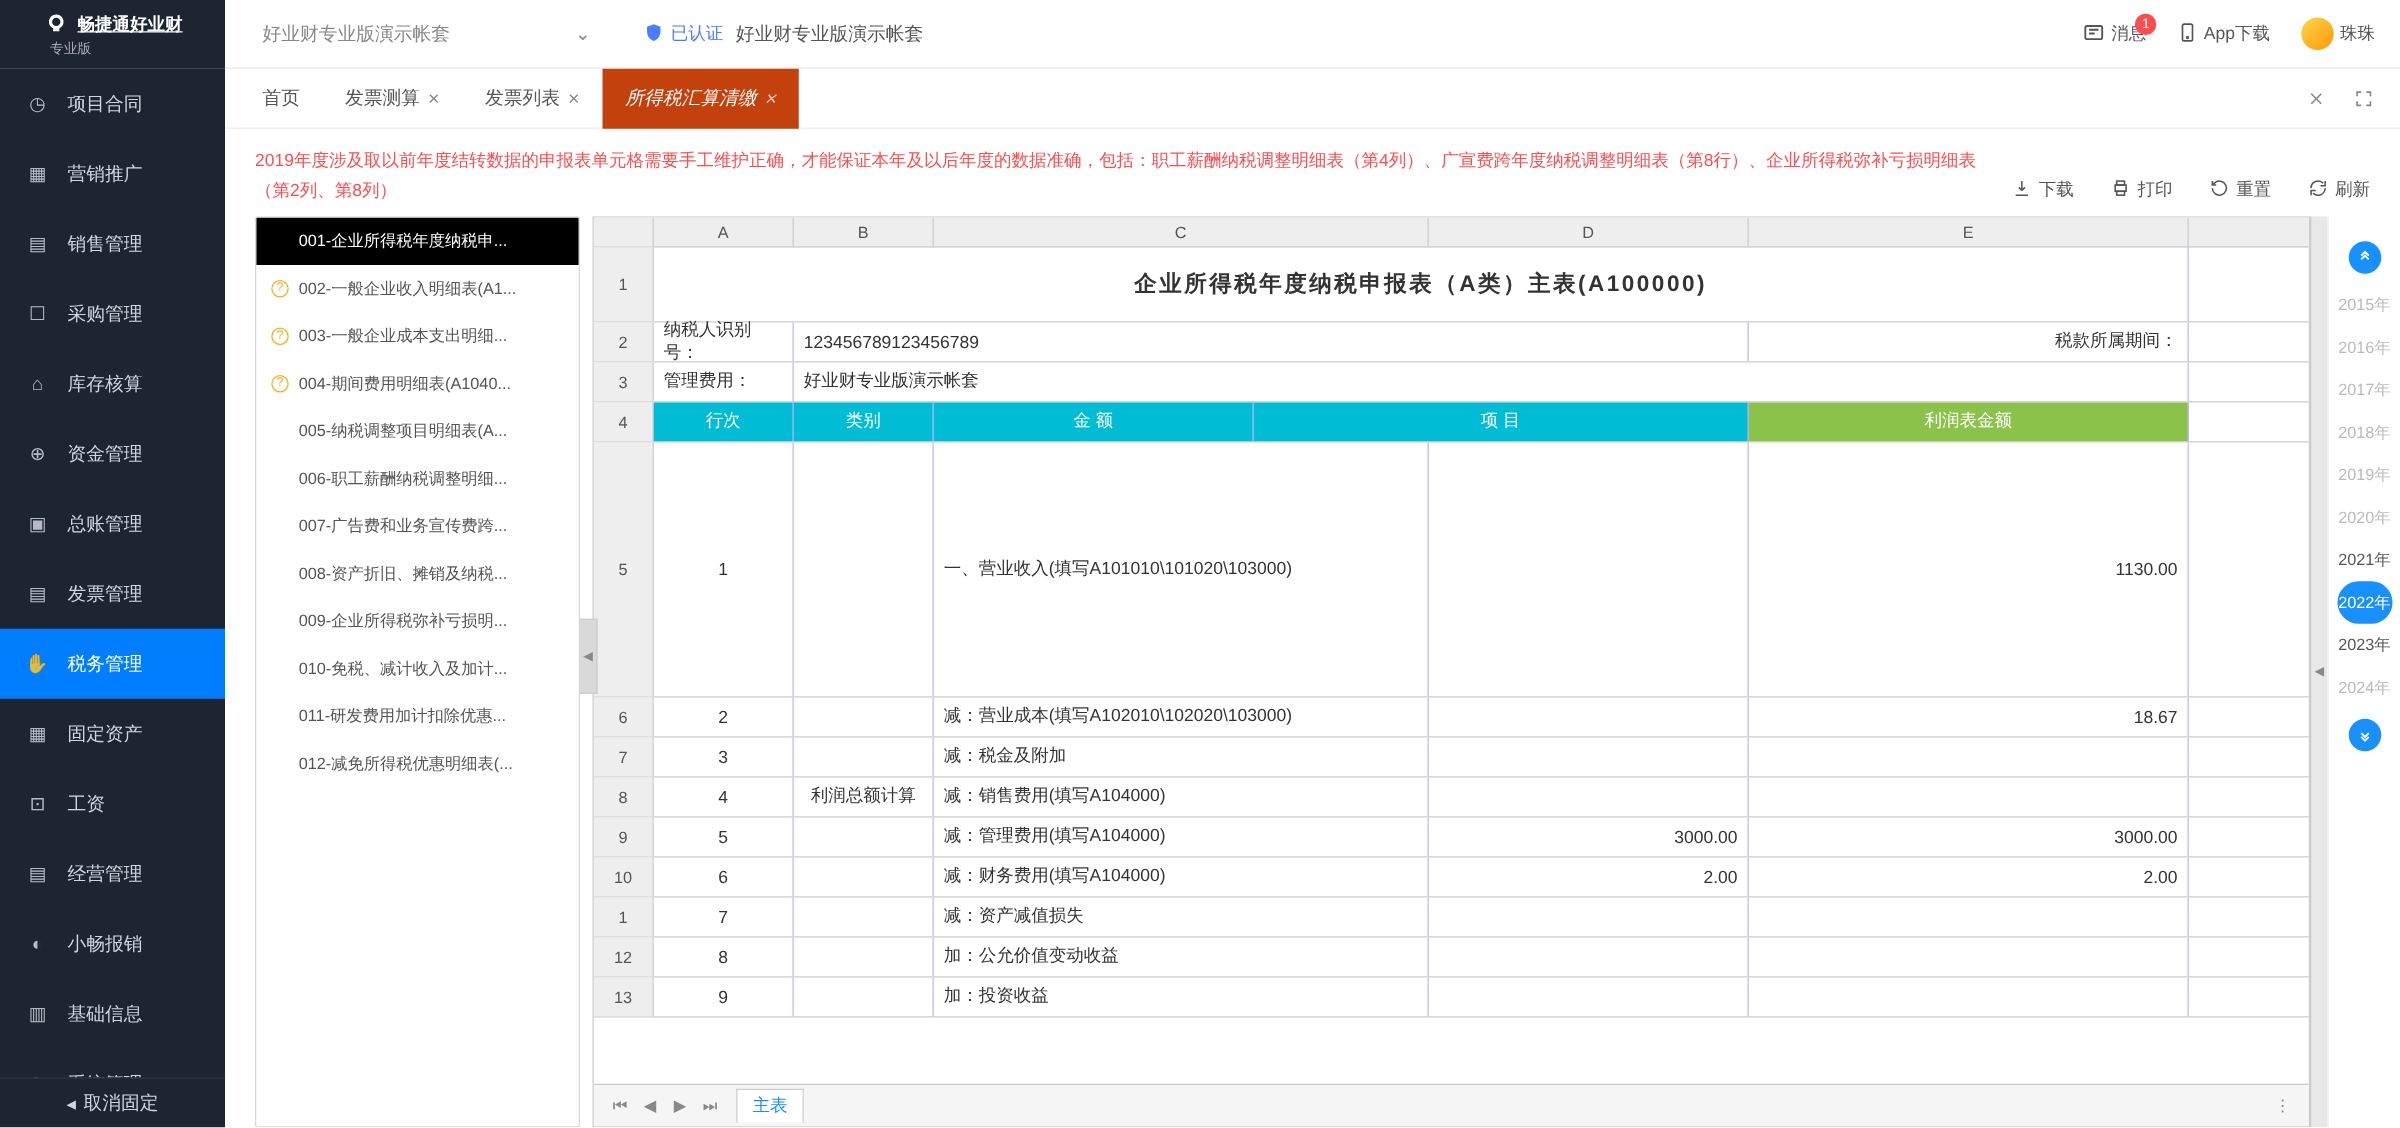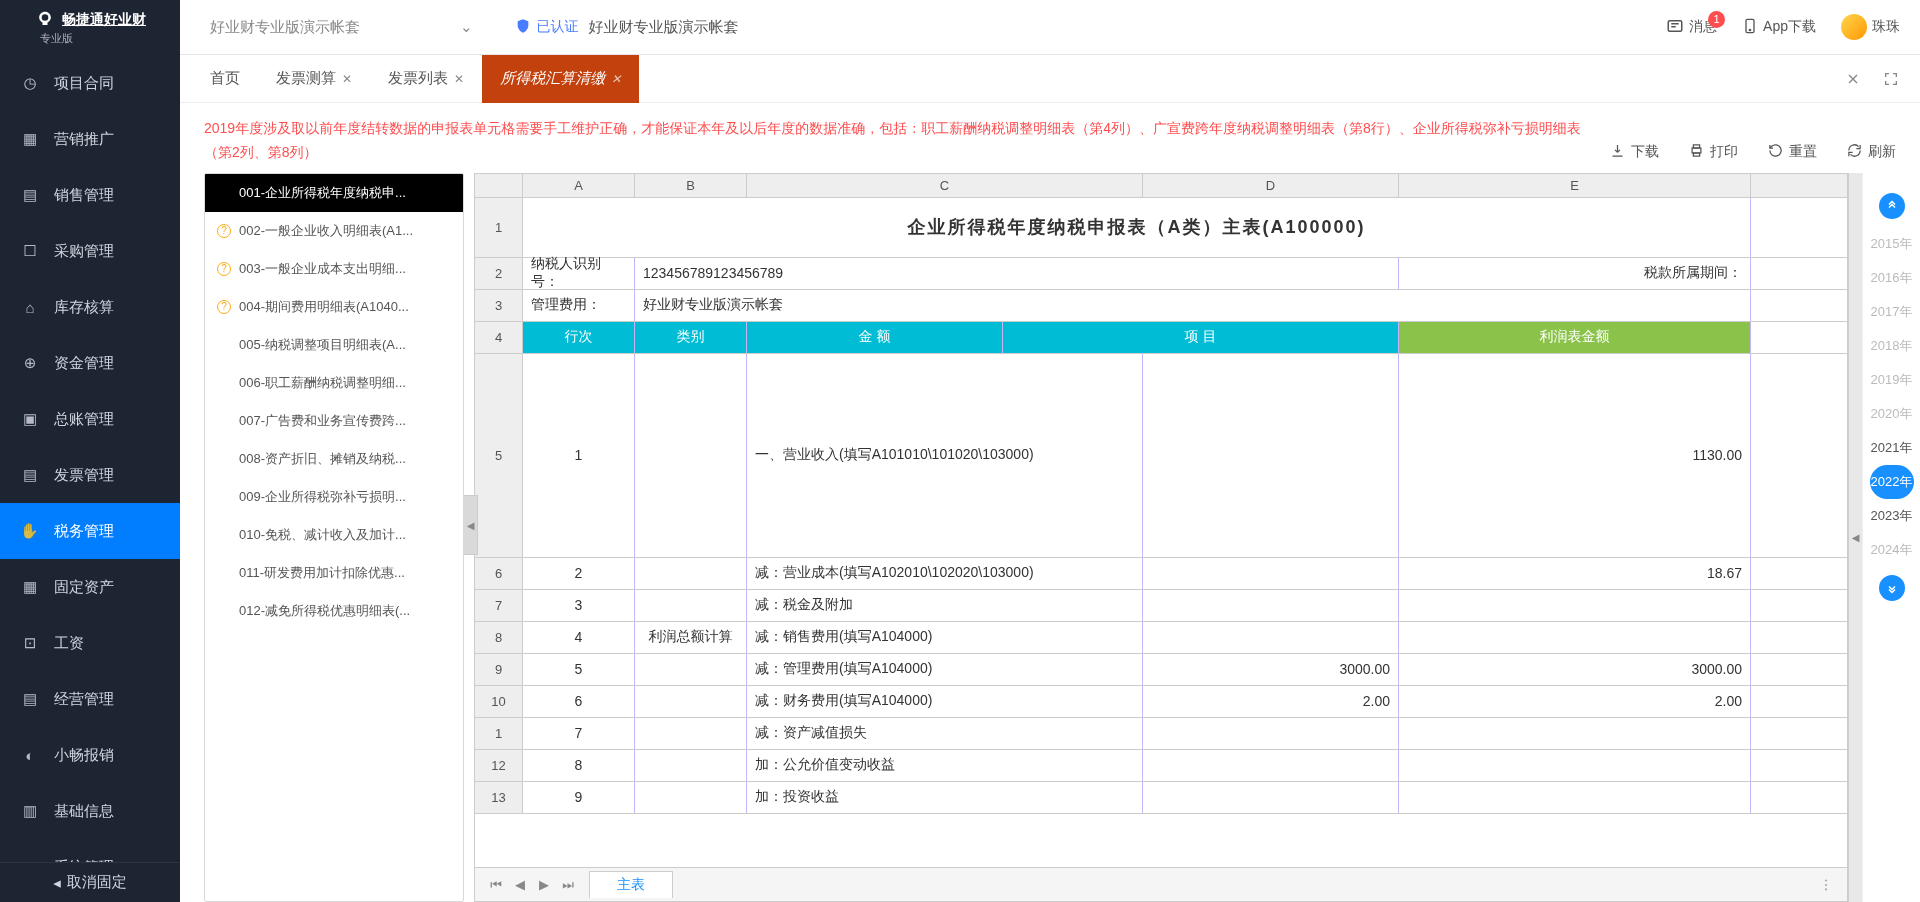--- a/index.html
+++ b/index.html
@@ -74,21 +74,21 @@
 .w-e { width: 352px; }
 .hdr-teal { background: #00bcd4; color: #fff; font-weight: 500; }
 .hdr-green { background: #8bc34a; color: #fff; font-weight: 500; }
 .title-row { height: 60px; }
 .norm-row { height: 32px; }
 .tall-row { height: 204px; }
 .sheet-title { font-size: 18px; font-weight: 600; letter-spacing: 2px; }
 .sheet-tabs { height: 34px; background: #f5f5f5; border-top: 1px solid #ccc; display: flex; align-items: center; padding: 0 10px; gap: 10px; }
 .sheet-nav { display: flex; gap: 2px; }
 .nav-btn { width: 22px; height: 22px; display:flex;align-items:center;justify-content:center; cursor:pointer; color:#888; }
-.sheet-tab { padding: 4px 27px; background: #fff; border: 1px solid #ccc; border-bottom: none; color: #1890ff; font-size: 14px; cursor:pointer; }
+.sheet-tab { padding: 4px 12px; background: #fff; border: 1px solid #ccc; border-bottom: none; color: #1890ff; font-size: 14px; cursor:pointer; }
 
 
 .year-rail { width: 58px; display: flex; flex-direction: column; align-items: center; padding: 20px 0; gap: 0; background: #fff; border-left: 1px solid #eee; }
 .year-btn { width: 44px; height: 34px; display: flex; align-items: center; justify-content: center; font-size: 13px; color: #bbb; cursor: pointer; border-radius: 17px; text-align: center; }
 .year-btn.enabled { color: #555; }
 .year-btn.selected { background: #1890ff; color: #fff; }
 .rail-circle { width: 26px; height: 26px; border-radius: 50%; background: #1890ff; color:#fff; display:flex;align-items:center;justify-content:center; margin-bottom:8px; cursor:pointer; }
 
 
 .collapse-handle { position:absolute; left:284px; top:440px; width:14px; height:60px; background:#d9d9d9; border:1px solid #ccc; border-left:none; display:flex;align-items:center;justify-content:center; cursor:pointer; color:#888; font-size:10px; }

